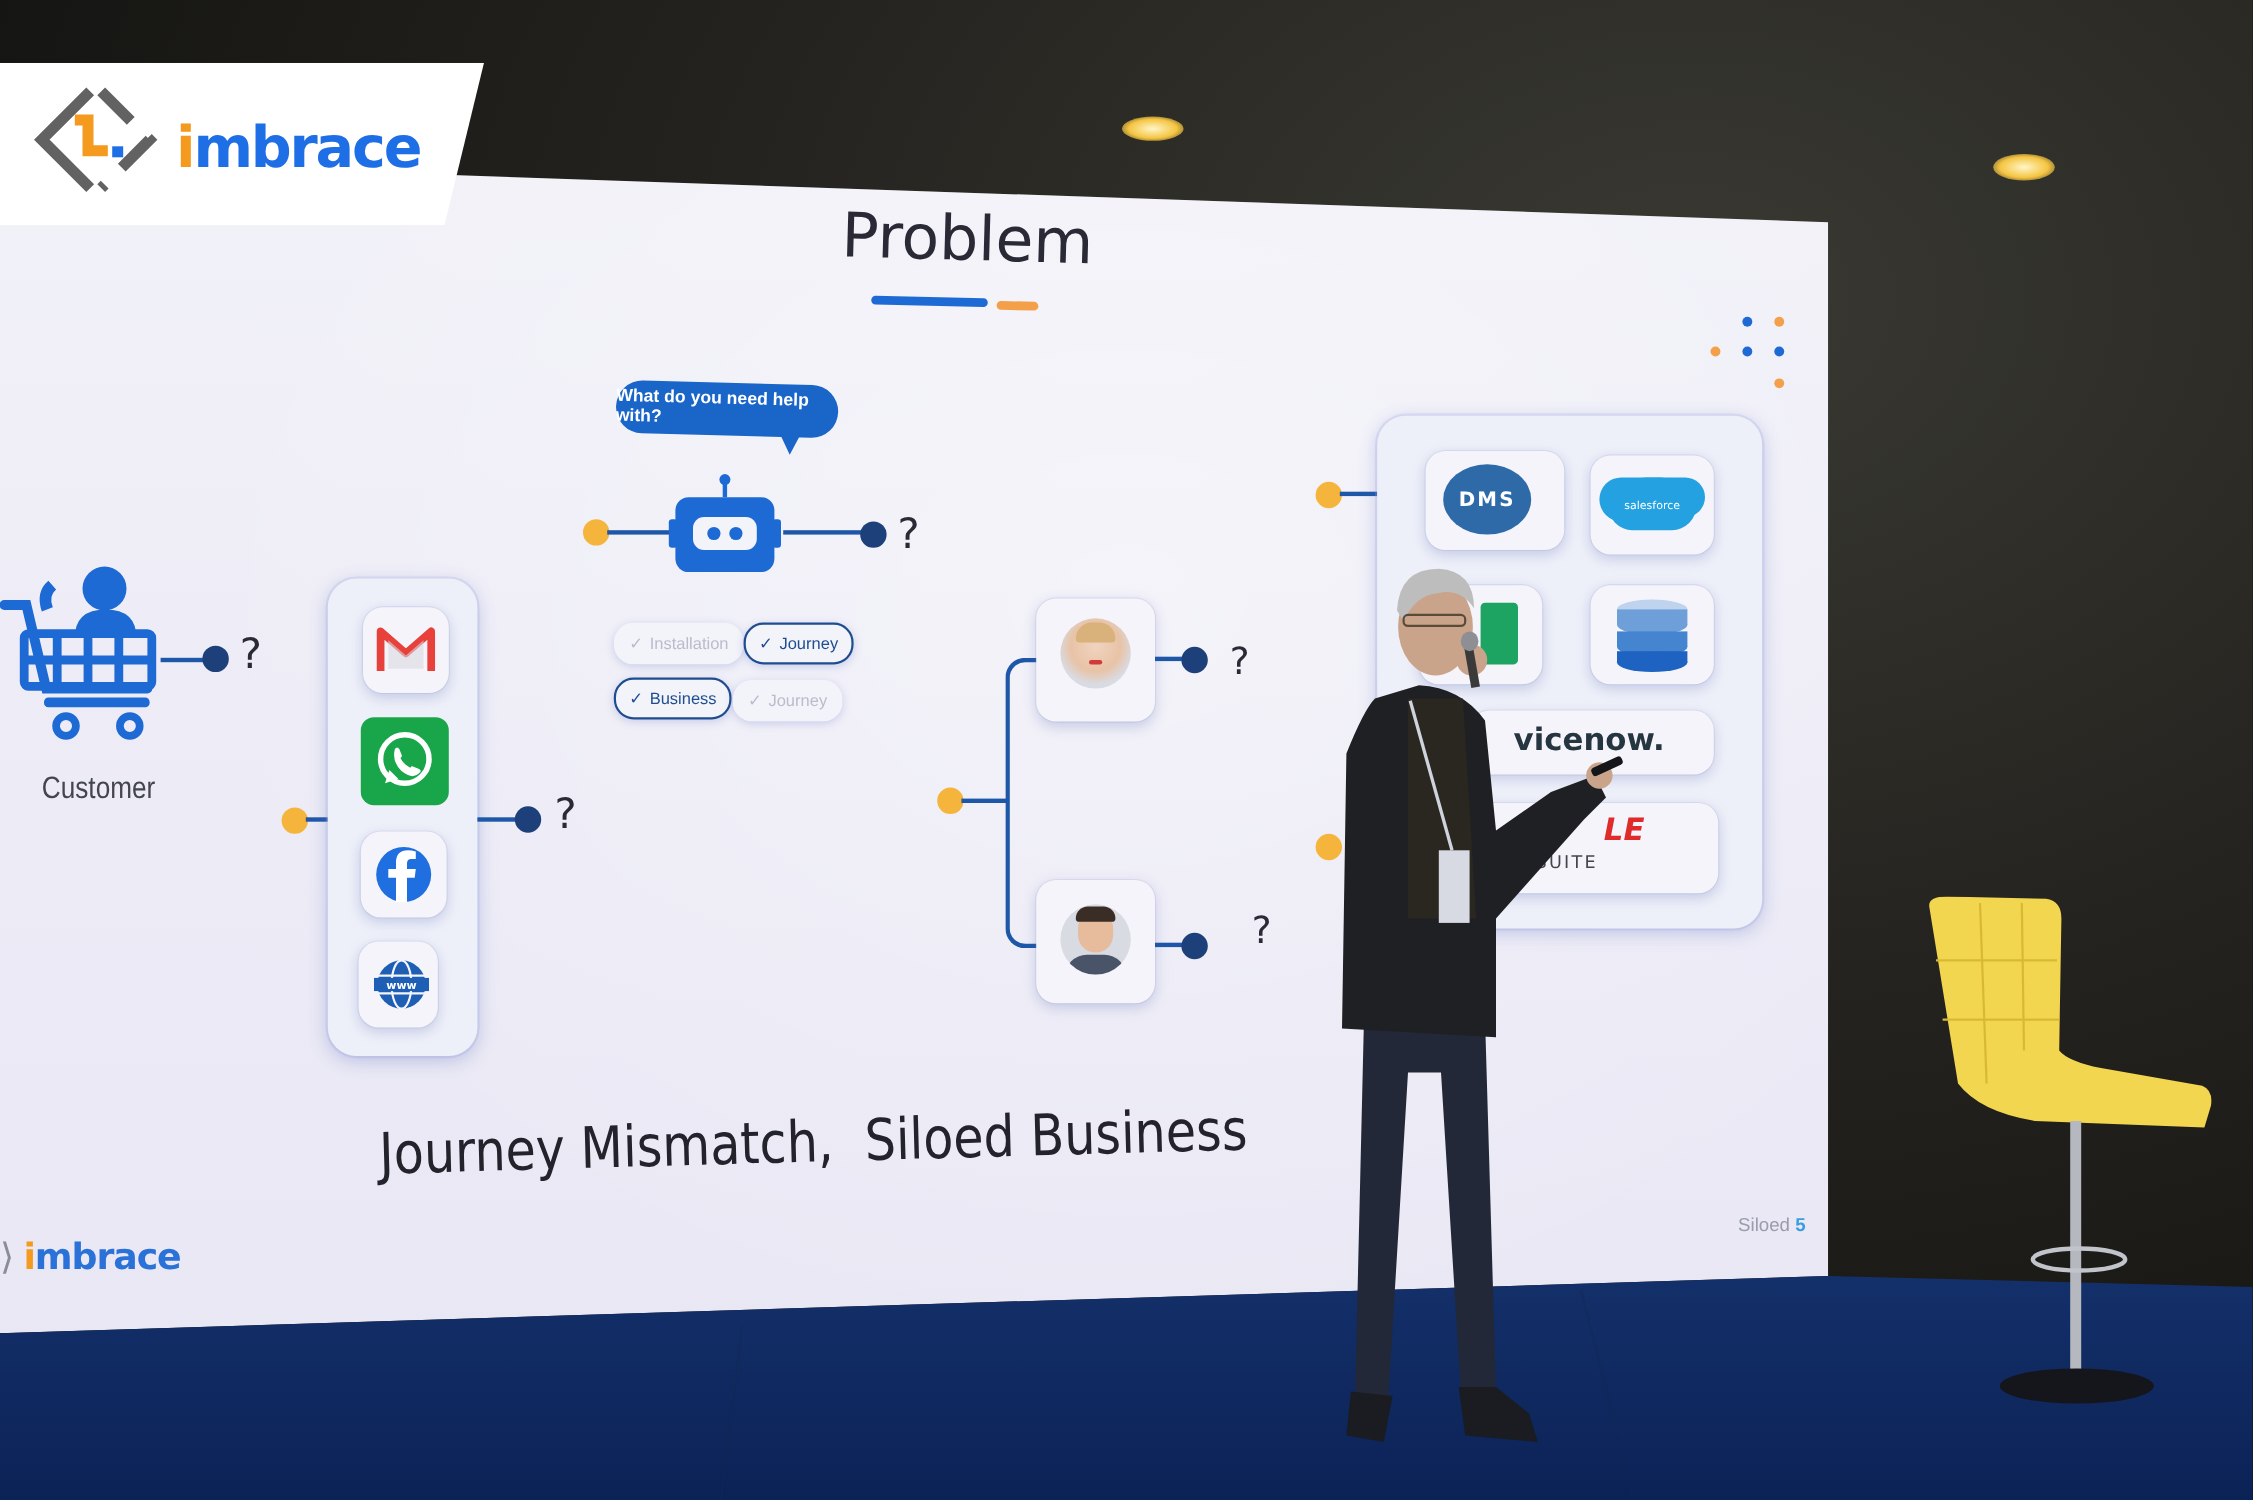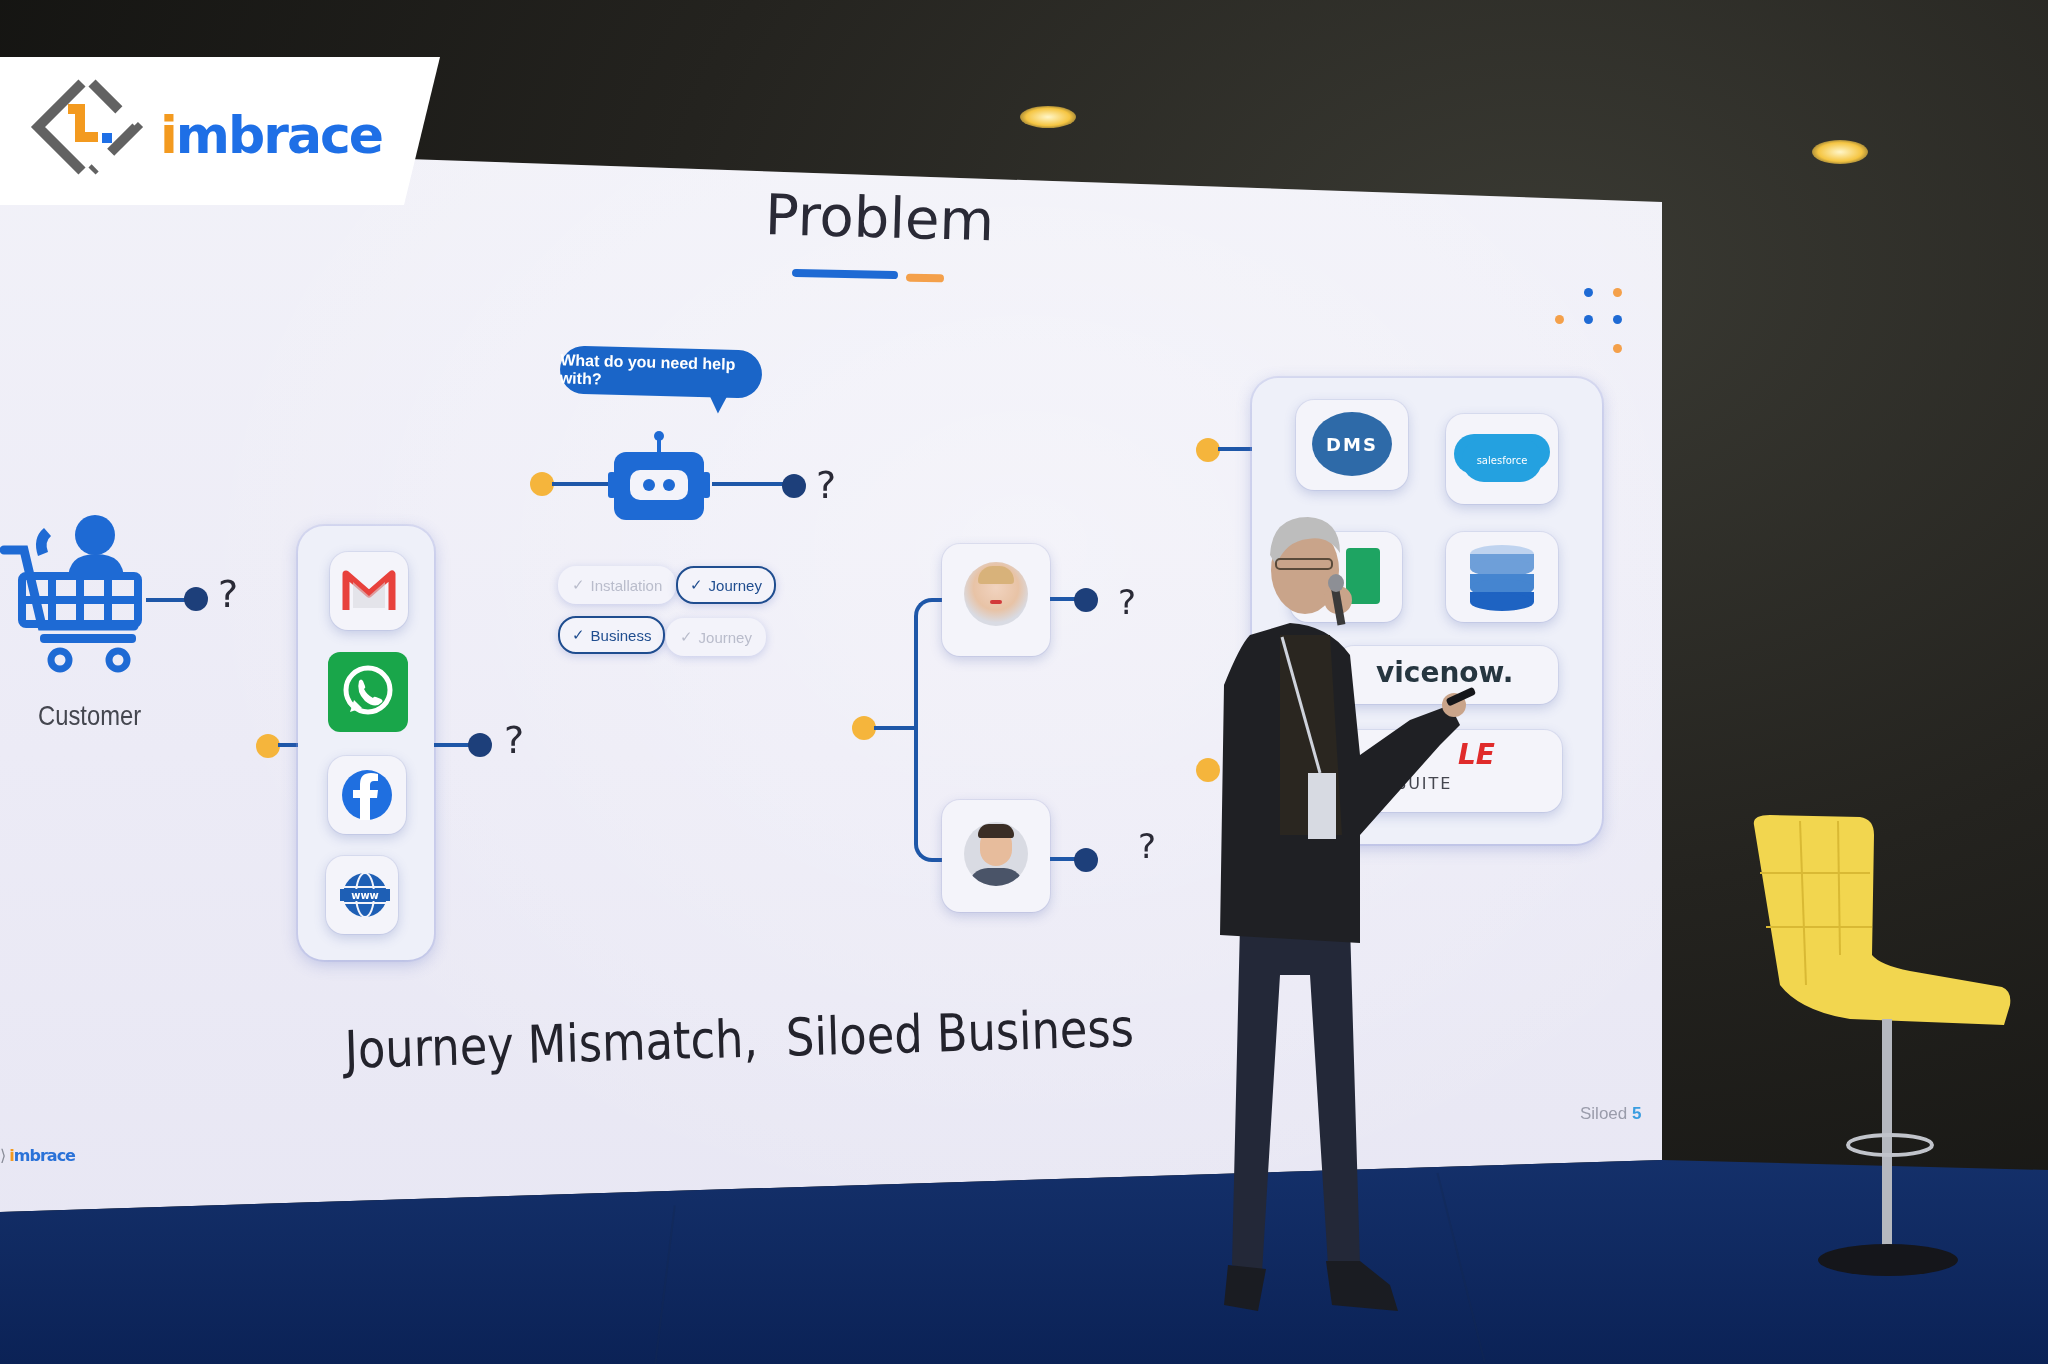--- a/index.html
+++ b/index.html
@@ -108,22 +108,22 @@
     font-family:"DejaVu Sans", sans-serif; font-size:52px; color:#23232c;
     transform: rotate(-1.6deg) scaleX(0.86); transform-origin:left top;
     white-space:pre;
   }
   .slide-number {
     position:absolute; left:1580px; top:1104px;
     font-family:"Liberation Sans", sans-serif; font-size:17px; color:#9a9cab;
   }
   .slide-number b { color:#3a9de0; }
   .slide-footer-logo {
-    position:absolute; left:0px; top:1146px;
-    font-family:"DejaVu Sans", sans-serif; font-weight:bold; font-size:16px; color:#2a72d8; letter-spacing:-1px;
+    position:absolute; left:0px; top:1123px;
+    font-family:"DejaVu Sans", sans-serif; font-weight:bold; font-size:33px; color:#2a72d8; letter-spacing:-1px;
   }
   .slide-footer-logo .i-accent { color:#f39a1f; }
 
   .app-icon-label {
     position:absolute; font-family:"DejaVu Sans", sans-serif; font-weight:bold;
   }
 
   
   .speaker { position:absolute; left:1210px; top:505px; width:290px; height:830px; }
 
@@ -272,21 +272,21 @@
 <div class="node-navy" style="left:1074px;top:588px;"></div>
 <div class="qmark" style="left:1118px;top:582px;font-size:34px;">?</div>
 <div class="line" style="left:1050px;top:857px;width:34px;height:4px;"></div>
 <div class="node-navy" style="left:1074px;top:848px;"></div>
 <div class="qmark" style="left:1138px;top:826px;font-size:34px;">?</div>
 
 <div class="node-orange" style="left:1196px;top:438px;"></div>
 <div class="line" style="left:1218px;top:447px;width:34px;height:4px;"></div>
 <div class="node-orange" style="left:1196px;top:758px;"></div>
 <div class="panel" style="left:1252px;top:378px;width:350px;height:466px;"></div>
-<div class="card" style="left:1296px;top:400px;width:112px;height:90px;">
+<div class="card" style="left:1296px;top:410px;width:126px;height:90px;">
   <div style="position:absolute;left:16px;top:12px;width:80px;height:64px;border-radius:50%;background:#2e6aa8;display:flex;align-items:center;justify-content:center;">
     <span class="app-icon-label" style="position:static;color:#fff;font-size:18px;letter-spacing:2px;">DMS</span>
   </div>
 </div>
 <div class="card" style="left:1446px;top:414px;width:112px;height:90px;">
   <div style="position:absolute;left:16px;top:24px;width:80px;height:44px;border-radius:22px;background:#24a1e0;display:flex;align-items:center;justify-content:center;box-shadow: -10px -6px 0 -2px #24a1e0, 12px -8px 0 -4px #24a1e0;">
     <span class="app-icon-label" style="position:static;color:#fff;font-size:10px;font-weight:normal;">salesforce</span>
   </div>
 </div>
 <div class="card" style="left:1290px;top:532px;width:112px;height:90px;">

